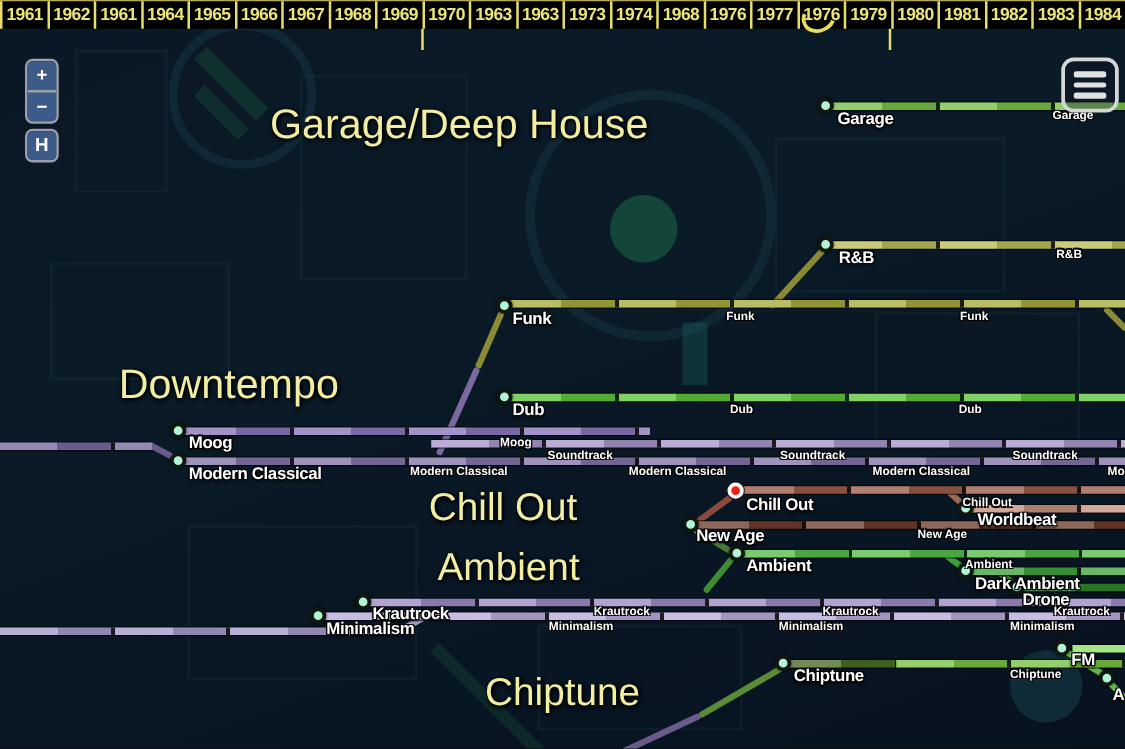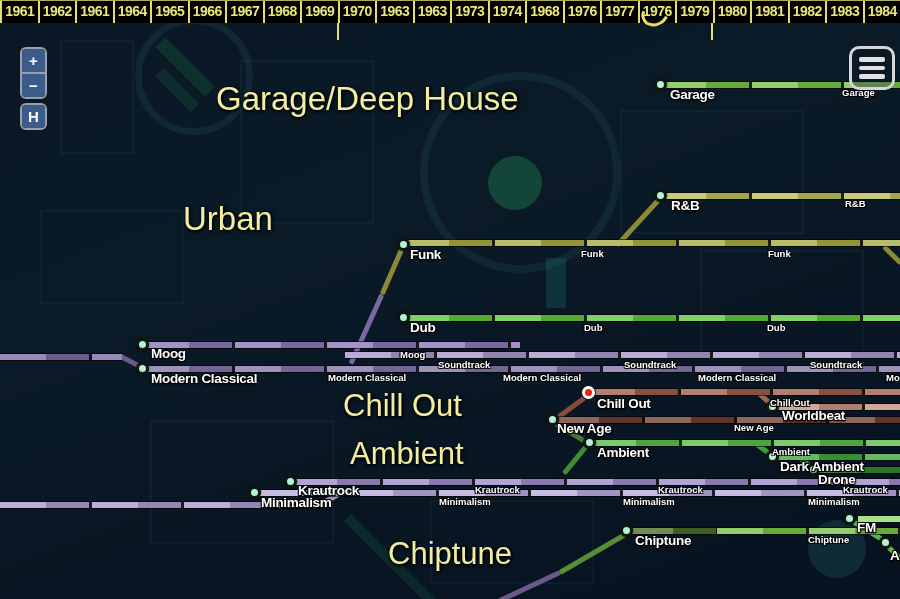--- a/index.html
+++ b/index.html
@@ -104,21 +104,21 @@
   <div class="ctl" style="left:20px;top:103px;">
     <div class="ctlbtn">H</div>
   </div>
   <div id="menu">
     <i></i>
     <i></i>
     <i></i>
   </div>
 
   <div class="yt" style="left:216px;top:52px;margin-top:28px;">Garage/Deep House</div>
-  <div class="yt" style="left:183px;top:200px;">Urban</div>
+  <div class="yt" style="left:95px;top:288px;">Downtempo</div>
   <div class="yt sm" style="left:343px;top:388px;">Chill Out</div>
   <div class="yt sm" style="left:350px;top:436px;">Ambient</div>
   <div class="yt sm" style="left:388px;top:536px;">Chiptune</div>
 
   <div class="diag" style="left:659px;top:197px;width:63px;background:#8a8a35;transform:rotate(132.4deg);"></div>
   <div class="diag" style="left:884px;top:244px;width:24px;background:#8a8a35;transform:rotate(45deg);"></div>
   <div class="diag" style="left:402px;top:246px;width:50px;background:#8a8a35;transform:rotate(113.5deg);"></div>
   <div class="diag" style="left:382px;top:292px;width:76px;background:#7a68a0;transform:rotate(114.2deg);"></div>
   <div class="diag" style="left:119px;top:353px;width:25px;background:#6a5a8a;transform:rotate(27.6deg);"></div>
   <div class="diag" style="left:585px;top:395px;width:38px;background:#8a4a3c;transform:rotate(143.7deg);"></div>

